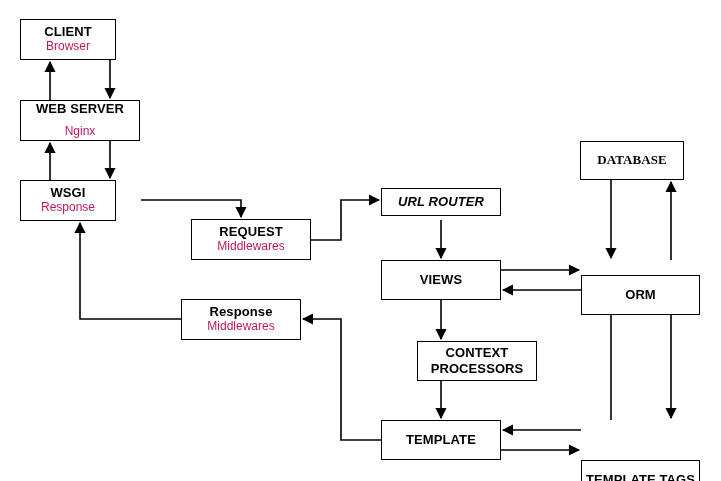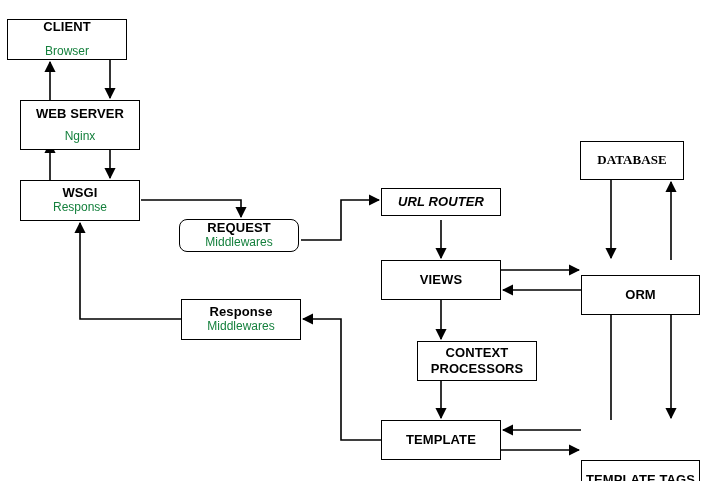--- a/index.html
+++ b/index.html
@@ -37,21 +37,21 @@
   }
   .node .title {
     font-size: 13px;
     font-weight: bold;
     color: #000000;
     letter-spacing: 0.1px;
   }
   .node .sub {
     font-size: 12px;
     font-weight: normal;
-    color: #15803d;
+    color: #be185d;
     margin-top: 0;
   }
   .node.two-line .title {
     line-height: 1.25;
   }
 </style>
 </head>
 <body>
 
 <div id="canvas">
@@ -77,33 +77,33 @@
         <polyline points="441,381 441,418" marker-end="url(#arrow)" stroke="#000000" fill="none" stroke-width="1.6"></polyline>
         <polyline points="581,430 503,430" marker-end="url(#arrow)" stroke="#000000" fill="none" stroke-width="1.6"></polyline>
         <polyline points="501,450 579,450" marker-end="url(#arrow)" stroke="#000000" fill="none" stroke-width="1.6"></polyline>
         <polyline points="611,420 611,302" marker-end="url(#arrow)" stroke="#000000" fill="none" stroke-width="1.6"></polyline>
         <polyline points="671,300 671,418" marker-end="url(#arrow)" stroke="#000000" fill="none" stroke-width="1.6"></polyline>
         <polyline points="381,440 341,440 341,319 303,319" marker-end="url(#arrow)" stroke="#000000" fill="none" stroke-width="1.6"></polyline>
         <polyline points="181,319 80,319 80,223" marker-end="url(#arrow)" stroke="#000000" fill="none" stroke-width="1.6"></polyline>
       </g>
   </svg>
   <div id="node-group">
-      <div class="node" style="left: 7px; top: 19px; width: 120px; height: 41px; border-color: rgb(0, 0, 0); justify-content: space-between;">
+      <div class="node" style="left: 20px; top: 19px; width: 96px; height: 41px; border-color: rgb(0, 0, 0);">
         <div class="title">CLIENT</div>
         <div class="sub">Browser</div>
       </div>
-      <div class="node" style="left: 20px; top: 100px; width: 120px; height: 50px; border-color: rgb(0, 0, 0); gap: 8px;">
+      <div class="node" style="left: 20px; top: 100px; width: 120px; height: 41px; border-color: rgb(0, 0, 0); gap: 8px;">
         <div class="title">WEB SERVER</div>
         <div class="sub">Nginx</div>
       </div>
-      <div class="node" style="left: 20px; top: 180px; width: 120px; height: 41px; border-color: rgb(0, 0, 0);">
+      <div class="node" style="left: 20px; top: 180px; width: 96px; height: 41px; border-color: rgb(0, 0, 0);">
         <div class="title">WSGI</div>
         <div class="sub">Response</div>
       </div>
-      <div class="node" style="left: 179px; top: 219px; width: 120px; height: 33px; border-color: rgb(0, 0, 0); border-radius: 8px;">
+      <div class="node" style="left: 191px; top: 219px; width: 120px; height: 41px; border-color: rgb(0, 0, 0);">
         <div class="title">REQUEST</div>
         <div class="sub">Middlewares</div>
       </div>
       <div class="node" style="left: 181px; top: 299px; width: 120px; height: 41px; border-color: rgb(0, 0, 0);">
         <div class="title">Response</div>
         <div class="sub">Middlewares</div>
       </div>
       <div class="node" style="left: 381px; top: 188px; width: 120px; height: 28px; border-color: rgb(0, 0, 0); font-style: italic;">
         <div class="title">URL ROUTER</div>
       </div>

